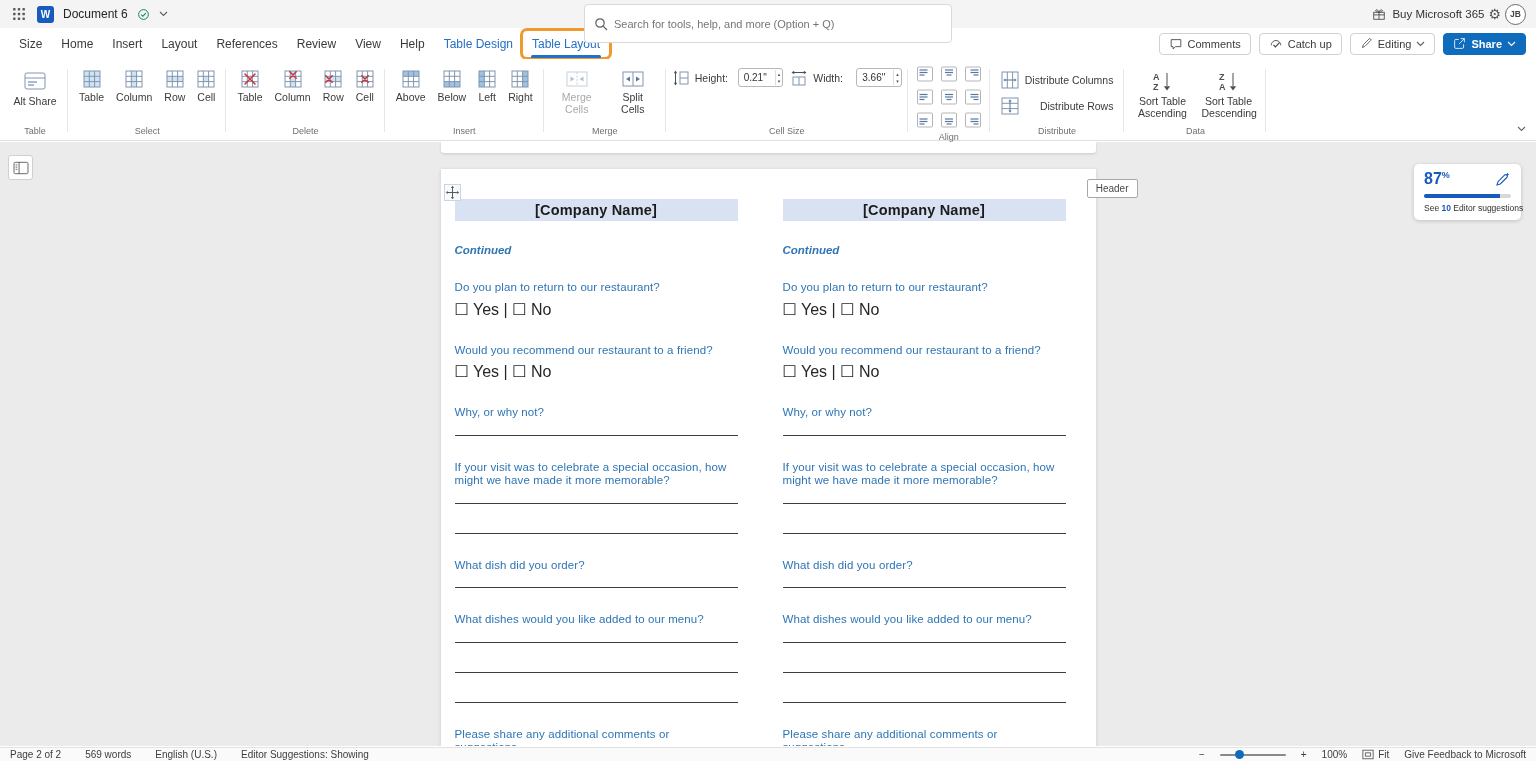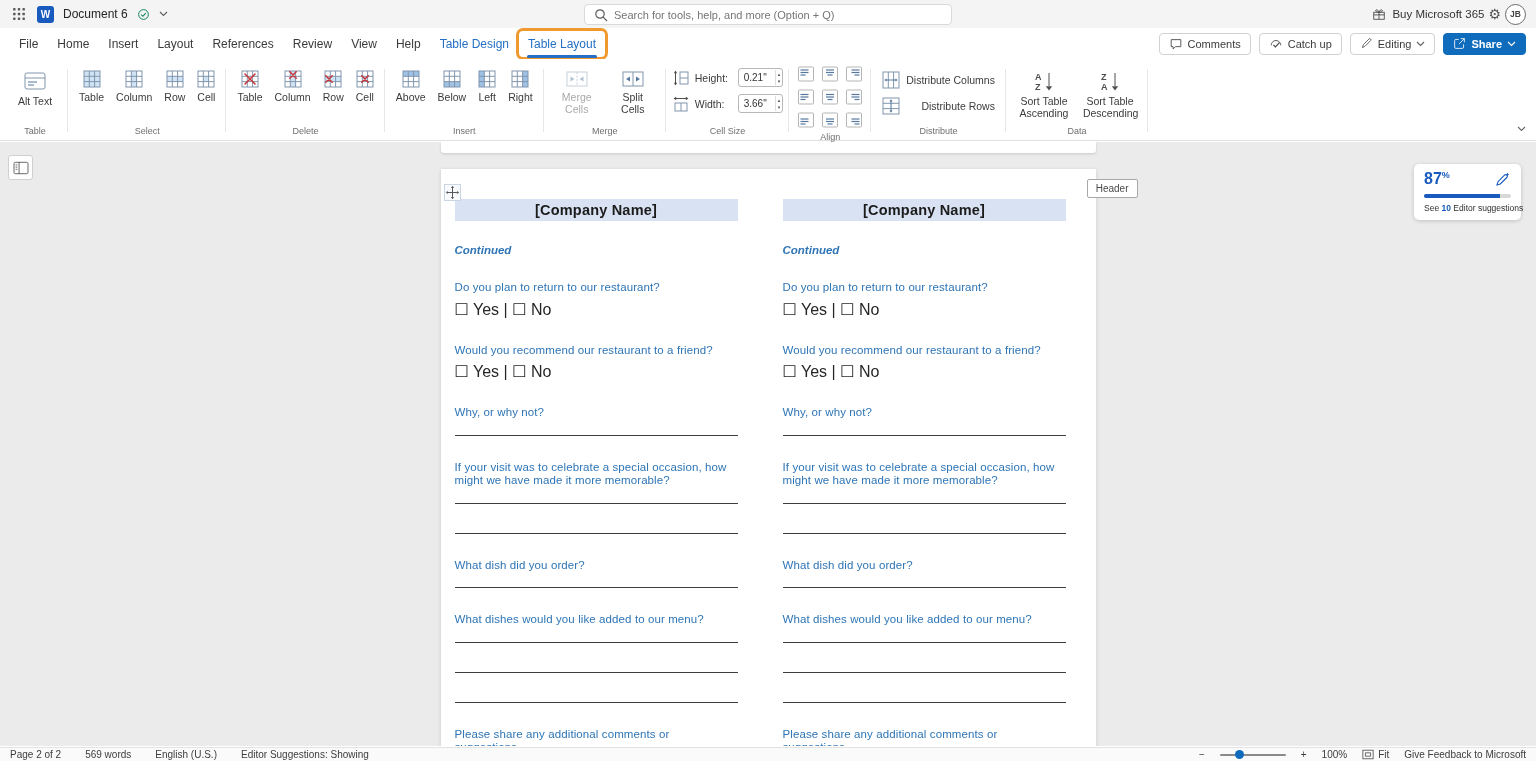--- a/index.html
+++ b/index.html
@@ -8,21 +8,21 @@
 button{font-family:inherit;background:none;border:none;cursor:pointer;color:inherit}
 i{font-style:normal}
 
 
 .topbar{position:absolute;top:0;left:0;right:0;height:28px;background:#f4f4f4;display:flex;align-items:center;padding:0 10px;z-index:5}
 .tb-left{display:flex;align-items:center;gap:9px}
 .iconbtn{display:flex;align-items:center;justify-content:center;padding:2px;border-radius:3px}
 .word-logo{width:17px;height:17px;border-radius:3px;background:var(--word-blue);color:#fff;font-size:10px;font-weight:bold;display:flex;align-items:center;justify-content:center}
 .doc-title{font-size:12px;color:#252525}
 .chev{display:flex;color:#5f5f5f}
-.searchbox{position:absolute;left:50%;transform:translateX(-50%);top:4px;width:368px;height:21px;background:#fff;border:1px solid #d9d9d9;border-radius:4px;display:flex;align-items:center;gap:6px;padding:0 9px}
+.searchbox{position:absolute;left:50%;transform:translateX(-50%);top:4px;width:368px;height:39px;background:#fff;border:1px solid #d9d9d9;border-radius:4px;display:flex;align-items:center;gap:6px;padding:0 9px}
 .searchbox input{flex:1;border:none;outline:none;font-size:11px;background:transparent;color:#444}
 .searchbox input::placeholder{color:#767676}
 .tb-right{margin-left:auto;display:flex;align-items:center;gap:4px}
 .buy{display:flex;align-items:center;gap:6px;font-size:11.5px;color:#333}
 .gear{font-size:14px;color:#555;line-height:1;cursor:pointer}
 .avatar{width:21px;height:21px;border-radius:50%;border:1px solid #6a6a6a;background:#fff;font-size:8.5px;font-weight:bold;color:#444;display:flex;align-items:center;justify-content:center}
 
 
 .menubar{position:absolute;top:28px;left:0;right:0;height:31px;background:#fff;display:flex;align-items:center;justify-content:space-between;padding:0 8px}
 #menu-tabs{display:flex;align-items:center;gap:1px;padding-left:2px}
@@ -38,21 +38,21 @@
 .ribbon{position:absolute;top:59px;left:0;right:0;height:82px;background:#fff;border-bottom:1px solid #e0e0e0;display:flex;align-items:stretch;padding:0 2px}
 .rgroup{display:flex;flex-direction:column;position:relative;padding:0 6px}
 .rgroup::after{content:"";position:absolute;right:0;top:10px;bottom:8px;width:1px;background:#e6e6e6}
 .rbody{flex:1;display:flex;align-items:flex-start;gap:2px;padding-top:7px}
 .gname{font-size:9px;color:#6e6e6e;text-align:center;padding:0 0 4px}
 .rbtn{display:flex;flex-direction:column;align-items:center;gap:3px;padding:4px 5px;border-radius:4px;font-size:10.5px;color:#3b3b3b;line-height:1.15}
 .rbtn .rlabel{white-space:nowrap}
 .rlabel.two{width:44px;white-space:normal;text-align:center}
 .rbtn.disabled{opacity:.45}
 .ric{display:flex}
-.csbody{flex-direction:column;gap:7px;padding-top:9px}
+.csbody{flex-direction:row;gap:7px;padding-top:9px}
 .cs-row{display:flex;align-items:center;gap:5px;font-size:10.5px;color:#3b3b3b}
 .cs-lab{width:38px}
 .cs-box{display:flex;align-items:center;border:1px solid #b8b8b8;border-radius:3px;height:19px;background:#fff}
 .cs-box input{width:36px;border:none;outline:none;font-size:10px;padding:0 5px;font-family:inherit;color:#333}
 .spin{display:flex;flex-direction:column;align-items:center;font-size:5px;color:#555;border-left:1px solid #ddd;padding:1px 2px;line-height:1.25;cursor:pointer}
 .align-grid{display:grid;grid-template-columns:repeat(3,22px);grid-auto-rows:21px;padding-top:6px}
 .align-btn{display:flex;align-items:center;justify-content:center;border-radius:3px}
 .distbody{flex-direction:column;gap:2px;padding-top:9px;align-items:stretch}
 .rbtn.hrow{flex-direction:row;gap:6px;padding:3px 5px;justify-content:space-between}
 .sort-btn .rlabel{width:54px;white-space:normal;text-align:center}
@@ -150,21 +150,21 @@
           </span>
         <span>Buy Microsoft 365</span>
       </button>
       <span class="gear">⚙</span>
       <span class="avatar">JB</span>
     </div>
   </header>
 
   <nav class="menubar">
     <div id="menu-tabs">
-        <button class="tab">File</button>
+        <button class="tab">Size</button>
         <button class="tab">Home</button>
         <button class="tab">Insert</button>
         <button class="tab">Layout</button>
         <button class="tab">References</button>
         <button class="tab">Review</button>
         <button class="tab">View</button>
         <button class="tab">Help</button>
         <button class="tab contextual">Table Design</button>
         <button class="tab contextual active annotated">Table Layout</button>
       </div>
@@ -221,21 +221,21 @@
     <div class="rgroup">
       <div class="rbody">
         <button class="rbtn">
           <span class="ric">
               <svg width="24" height="22" viewBox="0 0 24 22" fill="none">
                 <rect x="2" y="3" width="20" height="16" rx="2" stroke="#8096ad"></rect>
                 <path d="M2 8h20" stroke="#8096ad"></path>
                 <path d="M5 12h9M5 15h6" stroke="#56779e"></path>
               </svg>
             </span>
-          <span class="rlabel two">Alt Text</span>
+          <span class="rlabel two">Alt Share</span>
         </button>
       </div>
       <div class="gname">Table</div>
     </div>
 
     <div class="rgroup">
       <div class="rbody" id="g-select">
           <button class="rbtn">
             <span class="ric">
               <svg width="18" height="18" viewBox="0 0 18 18" fill="none">

